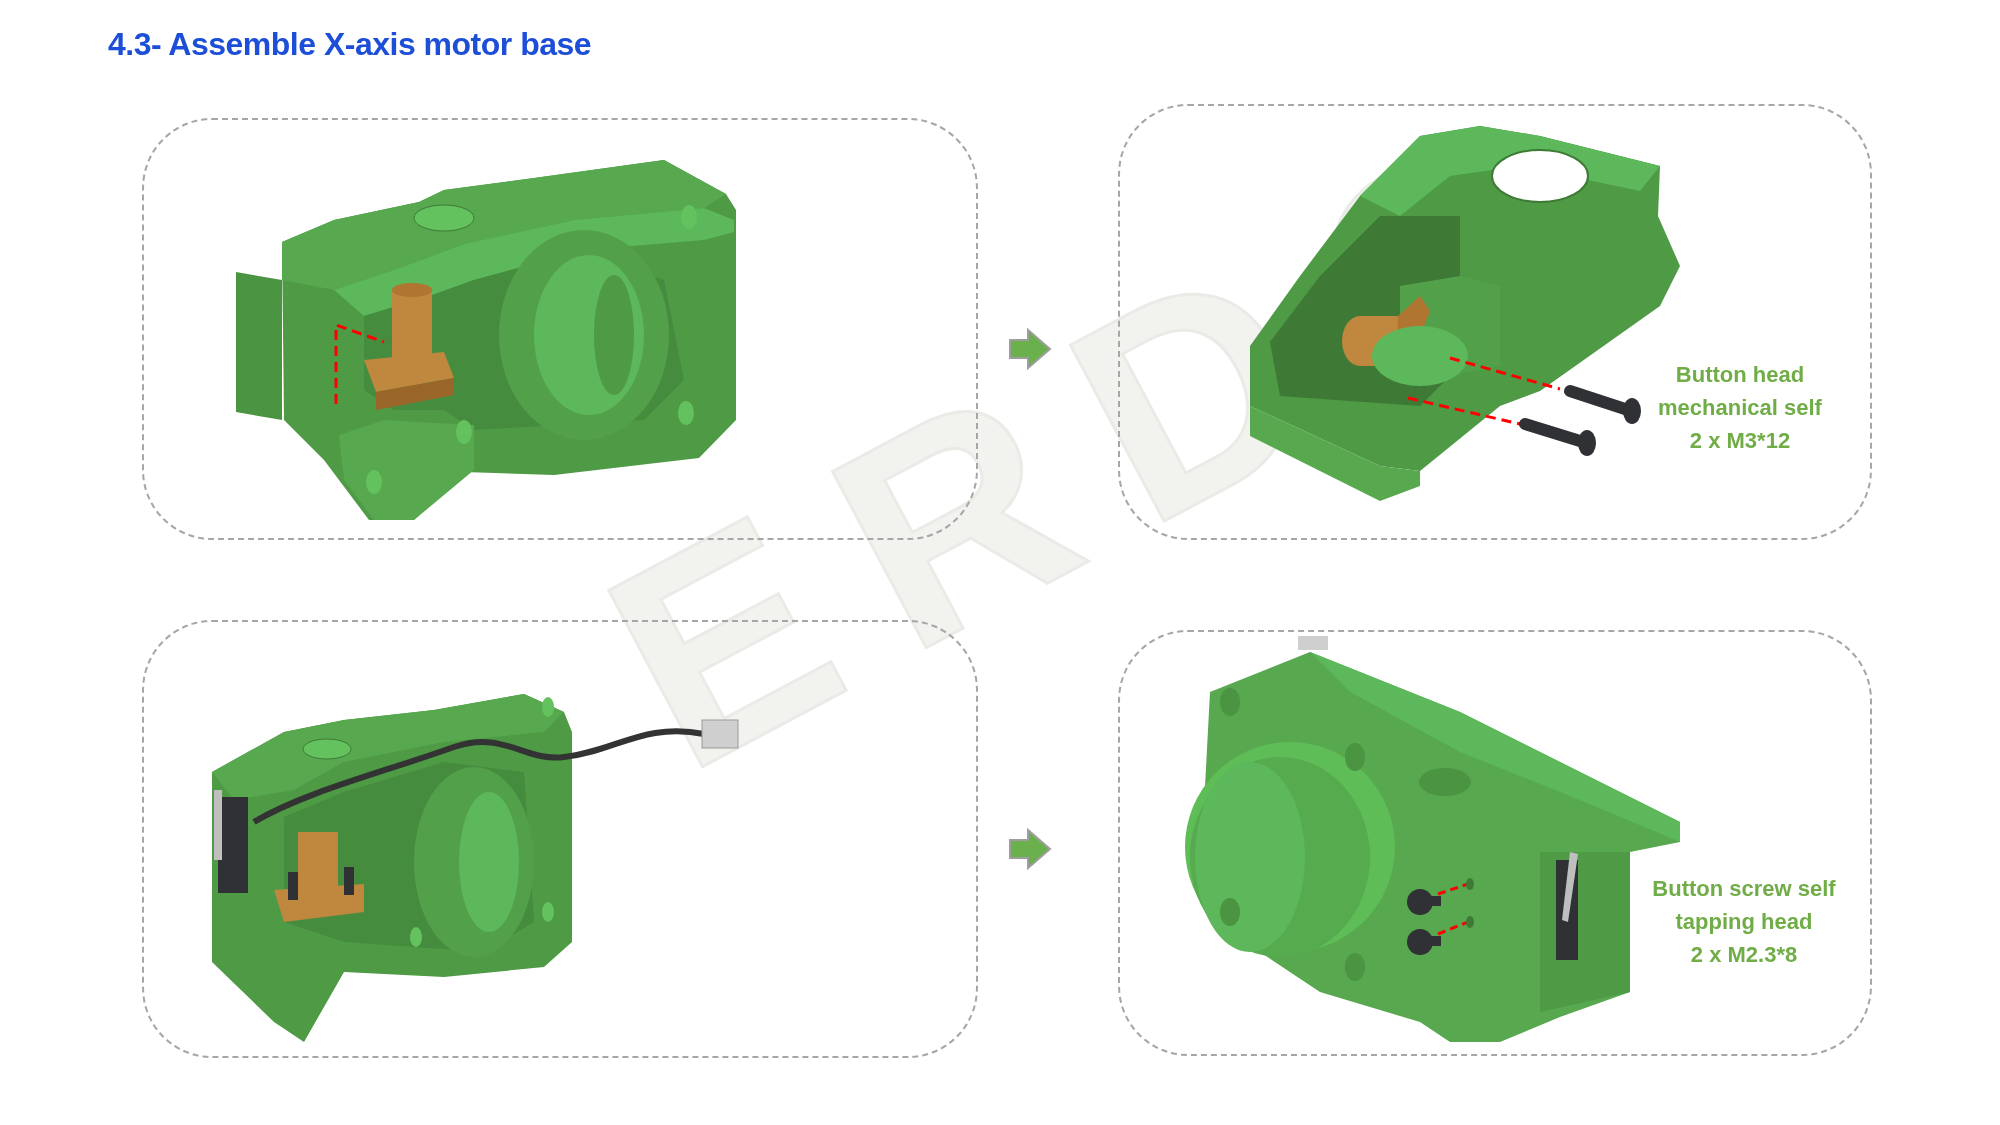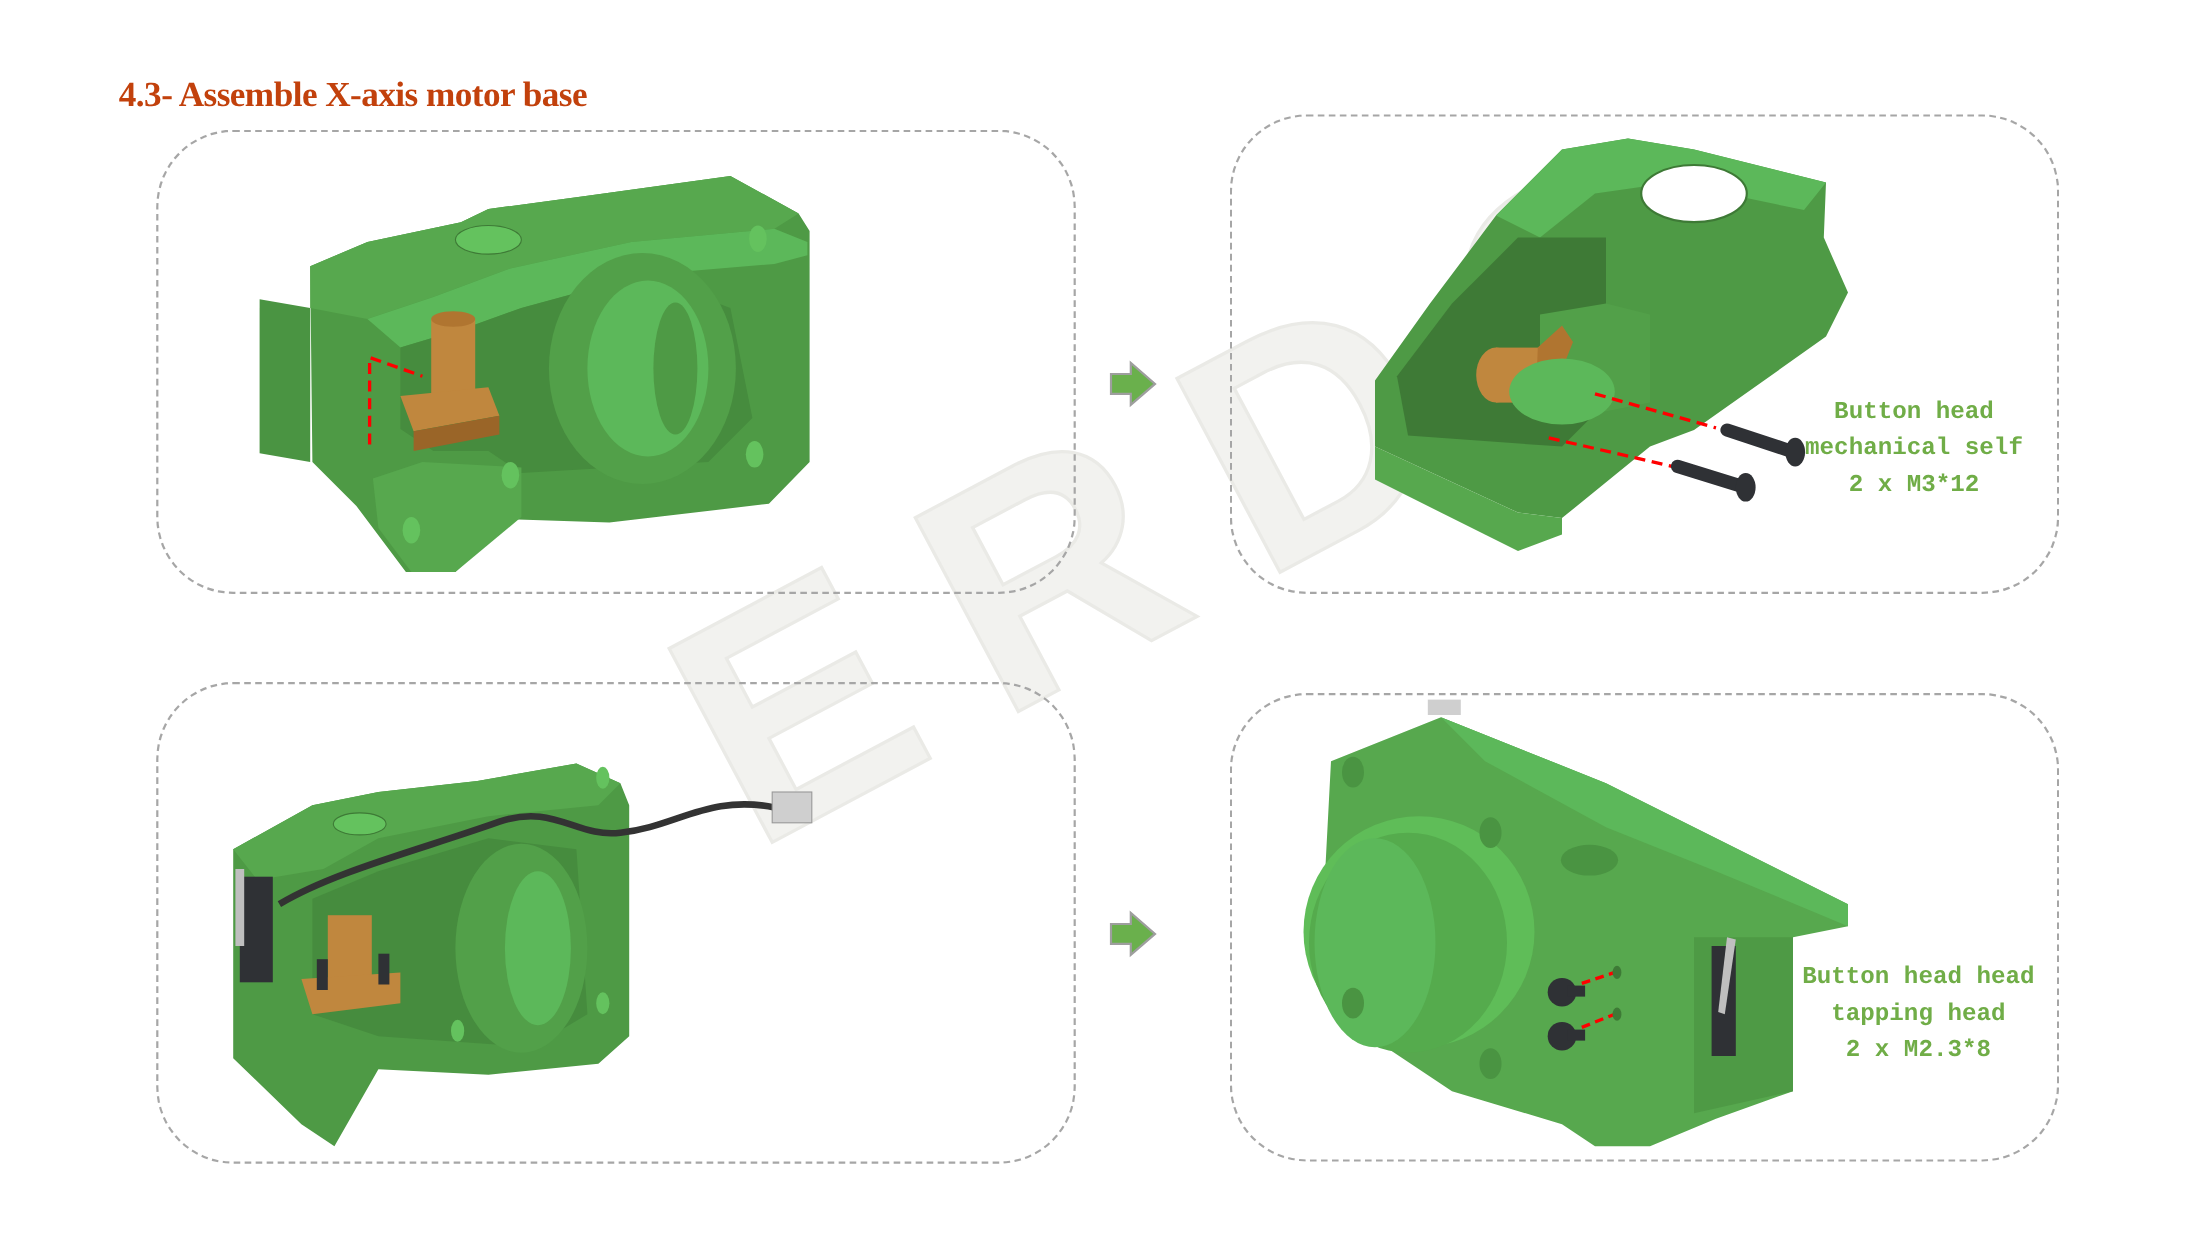--- a/index.html
+++ b/index.html
@@ -1,24 +1,24 @@
 <!DOCTYPE html>
 <html><head>
 <meta charset="utf-8">
 <style>
   html, body { margin:0; padding:0; background:#ffffff; }
   body { width:2000px; height:1125px; position:relative; overflow:hidden; font-family:"DejaVu Sans", sans-serif; }
-  .title { position:absolute; left:108px; top:26px; font-size:32px; font-weight:bold; color:#c2410c; letter-spacing:-0.5px; font-family:Liberation Serif, serif;margin-top:41px; }
+  .title { position:absolute; left:108px; top:26px; font-size:32px; font-weight:bold; color:#1d4ed8; letter-spacing:-0.5px; font-family:Liberation Sans, sans-serif; }
   .watermark { position:absolute; left:560px; top:540px; font-size:290px; font-weight:bold; color:transparent;
     -webkit-text-stroke:3px #e8e8e4; transform:rotate(-28deg); transform-origin:left top; letter-spacing:60px;
     font-family:"Liberation Sans", sans-serif; opacity:0.9; white-space:nowrap; pointer-events:none; }
   .watermark span { color:#f1f1ee; }
   .panel { position:absolute; border:2.5px dashed #a6a6a6; border-radius:70px; box-sizing:border-box; }
   .panel svg.art { position:absolute; left:0; top:0; }
-  .label { position:absolute; color:#70ad47; font-weight:bold; font-size:22px; line-height:33px; text-align:center; font-family:Liberation Mono, monospace; }
+  .label { position:absolute; color:#70ad47; font-weight:bold; font-size:22px; line-height:33px; text-align:center; font-family:Liberation Sans, sans-serif; }
   .arrow { position:absolute; width:44px; height:44px; }
 </style>
 </head>
 <body>
 
 <div class="title">4.3- Assemble X-axis motor base</div>
 
 <div class="watermark"><span>ERDO</span></div>
 
 <div class="panel" style="left:142px; top:118px; width:836px; height:422px;">
@@ -148,17 +148,17 @@
     <g>
         <circle cx="300" cy="310" r="13" fill="#2f3135"></circle>
         <rect x="305" y="304" width="16" height="10" fill="#2f3135"></rect>
       </g>
     <ellipse cx="350" cy="252" rx="4" ry="6" fill="#3e7a36"></ellipse>
     <ellipse cx="350" cy="290" rx="4" ry="6" fill="#3e7a36"></ellipse>
 
     <rect x="178" y="4" width="30" height="14" fill="#cfcfcf"></rect>
   </svg>
   <div class="label" style="left:514px; top:240px; width:220px;">
-    <div>Button head head</div>
+    <div>Button screw self</div>
     <div>tapping head</div>
     <div>2 x M2.3*8</div>
   </div>
 </div>
 
 </body></html>

